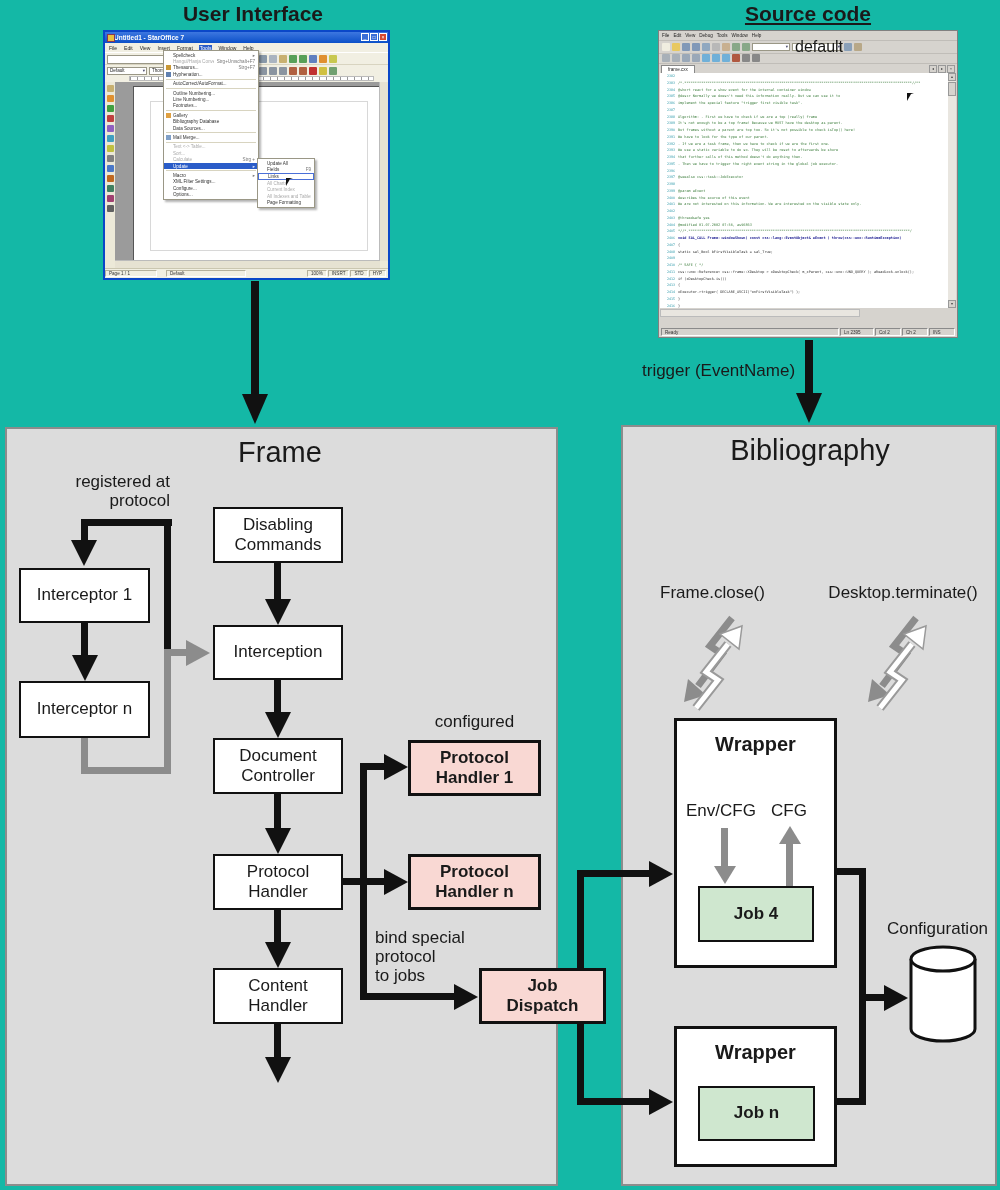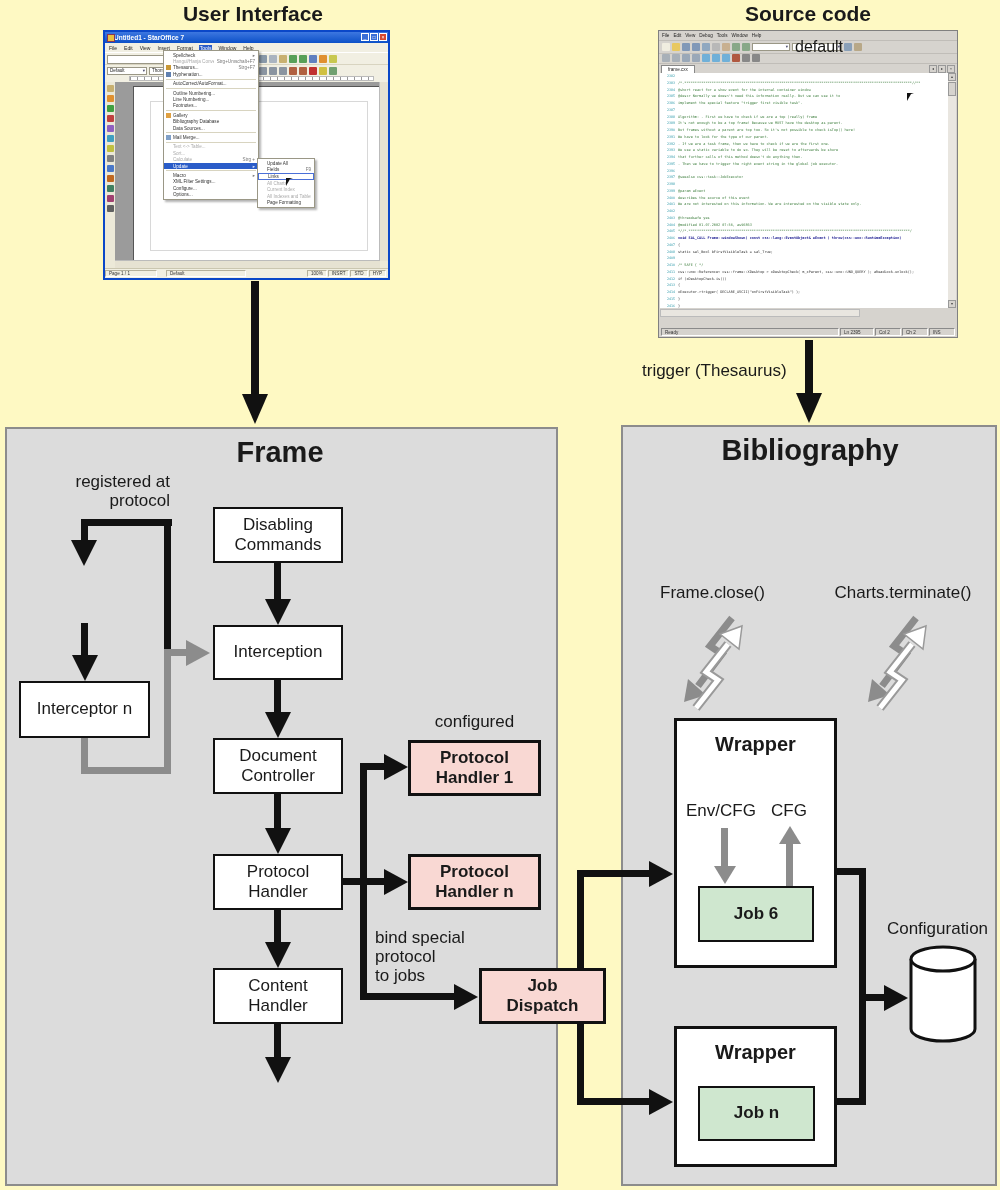--- a/index.html
+++ b/index.html
@@ -1,20 +1,20 @@
 <!DOCTYPE html>
 <html><head>
 <meta charset="utf-8">
 <style>
   html,body{margin:0;padding:0;background:#fff;}
-  .stage{position:relative;width:1000px;height:1190px;background:#fef9c3;overflow:hidden;
+  .stage{position:relative;width:1000px;height:1190px;background:#14b8a6;overflow:hidden;
          font-family:"Liberation Sans",sans-serif;color:#1a1a1a;}
   
   .panel{position:absolute;background:#dcdcdc;border:2px solid #8c8c8c;box-sizing:border-box;}
-  .ptitle{position:absolute;font-weight:bold;font-size:29px;text-align:center;}
+  .ptitle{position:absolute;font-weight:normal;font-size:29px;text-align:center;}
   .h1{position:absolute;font-weight:bold;font-size:21px;text-align:center;}
   .lbl{position:absolute;font-size:17px;line-height:1.12;white-space:pre-line;}
   .box{position:absolute;background:#fff;border:2px solid #111;box-sizing:border-box;
        display:flex;align-items:center;justify-content:center;text-align:center;
        font-size:17px;line-height:1.2;white-space:pre-line;}
   .box.pink{background:#f9d8d3;border-width:3px;font-weight:bold;}
   .box.green{background:#cfe7cf;font-weight:bold;}
   .wrapperbox{position:absolute;background:#fff;border:3px solid #111;box-sizing:border-box;}
   .wtitle{position:absolute;width:100%;text-align:center;font-weight:bold;font-size:20px;}
   
@@ -123,21 +123,21 @@
                    padding:0 3px;box-sizing:border-box;white-space:nowrap;}
   .cw-status .grow{flex:1;border:1px solid;border-color:#8a8a8a #fff #fff #8a8a8a;height:8px;line-height:7px;padding:0 3px;box-sizing:border-box;}
   svg{position:absolute;overflow:visible;}
 </style>
 </head>
 <body>
 
 <div class="stage">
 
   <div class="h1" style="left:108px;top:2px;width:290px;">User Interface</div>
-  <div class="h1" style="left:660px;top:2px;width:296px;">Source code</div>
+  <div class="h1" style="left:660px;top:2px;width:296px;text-decoration:underline;">Source code</div>
 
   <div class="sowin">
     <div class="so-title">
       <span>Untitled1 - StarOffice 7</span>
     </div>
     <div class="so-appicon"></div>
     <div class="so-btns">
       <div class="so-btn">_</div>
       <div class="so-btn">□</div>
       <div class="so-btn close">×</div>
@@ -563,21 +563,21 @@
           <div class="cell" style="width: 26px;">Col 2</div>
           <div class="cell" style="width: 26px;">Ch 2</div>
           <div class="cell" style="width: 26px;">INS</div>
         </span>
     </div>
     <div class="cursor" style="left:248px;top:62px;"></div>
   </div>
 
   <div class="arv big" style="left:251px;top:281px;height:113px;"></div>
   <div class="arv big" style="left:805px;top:340px;height:53px;"></div>
-  <div class="lbl" style="left:642px;top:361px;width:160px;">trigger (Thesaurus)</div>
+  <div class="lbl" style="left:642px;top:361px;width:160px;">trigger (EventName)</div>
 
   <div class="panel" style="left:5px;top:427px;width:553px;height:759px;"></div>
   <div class="ptitle" style="left:150px;top:436px;width:260px;">Frame</div>
   <div class="lbl" style="left:58px;top:472px;width:112px;text-align:right;">registered at
 protocol</div>
 
   <div class="seg" style="left:81px;top:519px;width:91px;height:7px;"></div>
   <div class="seg" style="left:164px;top:519px;width:7px;height:130px;"></div>
   <div class="seg" style="left:81px;top:522px;width:7px;height:20px;"></div>
   <div class="triD" style="left:71px;top:540px;"></div>
@@ -605,30 +605,31 @@
 
   <div class="box" style="left:213px;top:507px;width:130px;height:56px;">Disabling
 Commands</div>
   <div class="box" style="left:213px;top:625px;width:130px;height:55px;">Interception</div>
   <div class="box" style="left:213px;top:738px;width:130px;height:56px;">Document
 Controller</div>
   <div class="box" style="left:213px;top:854px;width:130px;height:56px;">Protocol
 Handler</div>
   <div class="box" style="left:213px;top:968px;width:130px;height:56px;">Content
 Handler</div>
+  <div class="box" style="left:19px;top:568px;width:131px;height:55px;">Interceptor 1</div>
   <div class="box" style="left:19px;top:681px;width:131px;height:57px;text-align:center;">Interceptor n</div>
   <div class="box pink" style="left:408px;top:740px;width:133px;height:56px;">Protocol
 Handler 1</div>
   <div class="box pink" style="left:408px;top:854px;width:133px;height:56px;">Protocol
 Handler n</div>
 
   <div class="panel" style="left:621px;top:425px;width:376px;height:761px;"></div>
   <div class="ptitle" style="left:700px;top:434px;width:220px;">Bibliography</div>
   <div class="lbl" style="left:640px;top:583px;width:145px;text-align:center;">Frame.close()</div>
-  <div class="lbl" style="left:818px;top:583px;width:170px;text-align:center;">Charts.terminate()</div>
+  <div class="lbl" style="left:818px;top:583px;width:170px;text-align:center;">Desktop.terminate()</div>
 
   <svg style="left:666px;top:606px;" width="95" height="112" viewBox="0 0 95 112">
     <polyline points="66,12 44,40 56,48 32,80" fill="none" stroke="#8c8c8c" stroke-width="7"></polyline>
     <polygon points="18,96 40,89 22,73" fill="#8c8c8c"></polygon>
     <polyline points="30,102 52,74 40,66 62,38" fill="none" stroke="#9a9a9a" stroke-width="9"></polyline>
     <polyline points="30,102 52,74 40,66 62,38" fill="none" stroke="#ffffff" stroke-width="5"></polyline>
     <polygon points="76,20 73,43 54,28" fill="#ffffff" stroke="#9a9a9a" stroke-width="1.5"></polygon>
   </svg>
   <svg style="left:850px;top:606px;" width="95" height="112" viewBox="0 0 95 112">
     <polyline points="66,12 44,40 56,48 32,80" fill="none" stroke="#8c8c8c" stroke-width="7"></polyline>
@@ -649,21 +650,21 @@
   <div class="seg" style="left:837px;top:1098px;width:29px;height:7px;"></div>
   <div class="arh" style="left:859px;top:994px;width:25px;"></div>
 
   <div class="wrapperbox" style="left:674px;top:718px;width:163px;height:250px;">
     <div class="wtitle" style="top:12px;">Wrapper</div>
   </div>
   <div class="lbl" style="left:686px;top:801px;width:66px;">Env/CFG</div>
   <div class="lbl" style="left:771px;top:801px;width:40px;">CFG</div>
   <div class="ard" style="left:721px;top:828px;height:38px;"></div>
   <div class="aru" style="left:786px;top:844px;height:42px;"></div>
-  <div class="box green" style="left:698px;top:886px;width:116px;height:56px;">Job 6</div>
+  <div class="box green" style="left:698px;top:886px;width:116px;height:56px;">Job 4</div>
 
   <div class="wrapperbox" style="left:674px;top:1026px;width:163px;height:141px;">
     <div class="wtitle" style="top:12px;">Wrapper</div>
   </div>
   <div class="box green" style="left:698px;top:1086px;width:117px;height:55px;">Job n</div>
 
   <div class="lbl" style="left:870px;top:919px;width:135px;text-align:center;">Configuration</div>
   <svg style="left:906px;top:944px;" width="74" height="102" viewBox="0 0 74 102">
     <path d="M5,15 L5,85 a32,12 0 0 0 64,0 L69,15" fill="#fff" stroke="#111" stroke-width="3"></path>
     <ellipse cx="37" cy="15" rx="32" ry="12" fill="#fff" stroke="#111" stroke-width="3"></ellipse>

